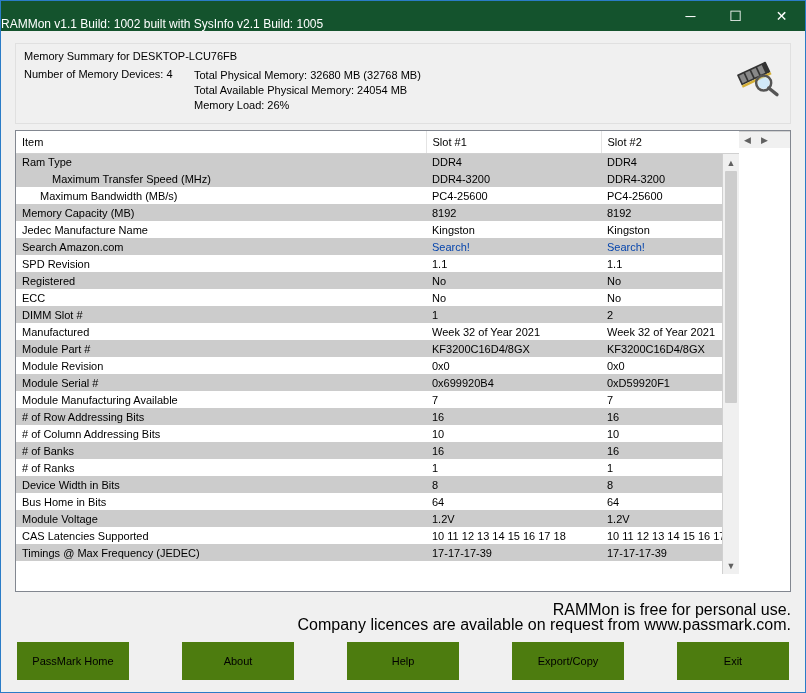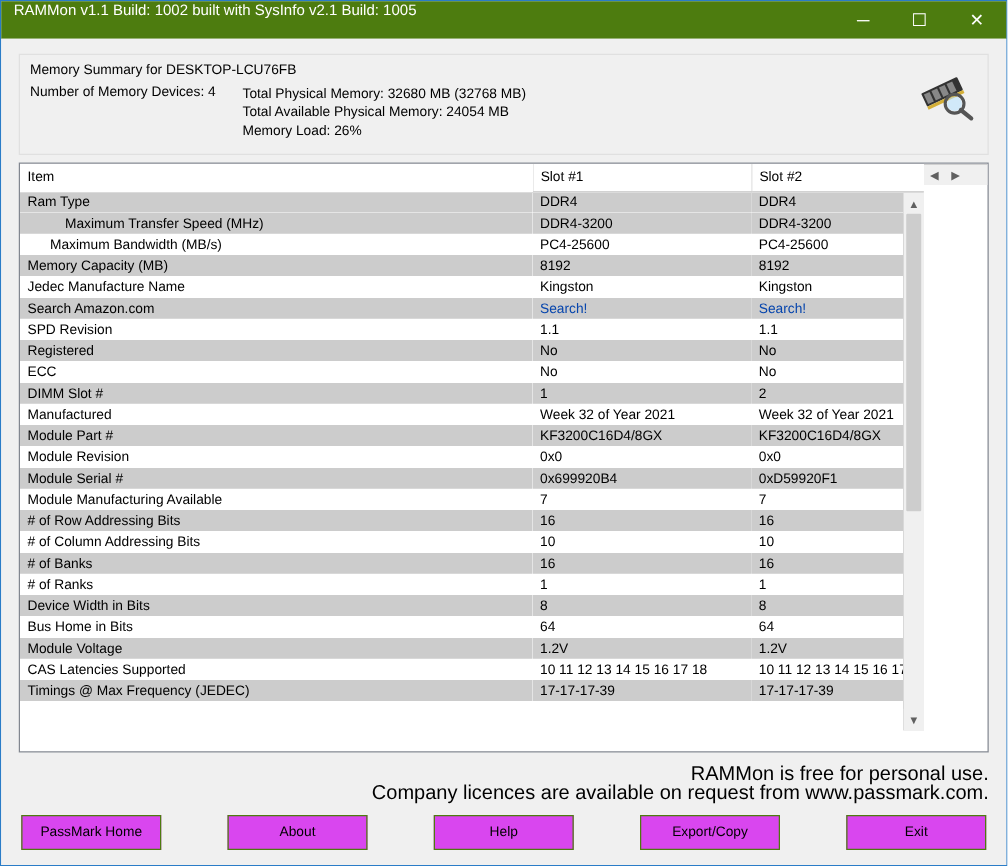--- a/index.html
+++ b/index.html
@@ -1,18 +1,18 @@
 <!DOCTYPE html>
 <html><head>
 <meta charset="utf-8">
 <style>
 * { box-sizing: border-box; margin: 0; padding: 0; }
 body { font-family: Tahoma, "Segoe UI", Arial, sans-serif; font-size: 11px; background: #fff; width: 806px; height: 693px; overflow: hidden; }
 .window { width: 806px; height: 693px; display: flex; flex-direction: column; border: 1px solid #2a7cc7; }
-.titlebar { background: #4d7c0f; color: #fff; height: 30px; display: flex; align-items: flex-start; padding-left: 10px; font-size: 12px; }
+.titlebar { background: #14532d; color: #fff; height: 30px; display: flex; align-items: flex-end; font-size: 12px; }
 .titlebar-text { flex: 1; }
 .titlebar-btns { display: flex; height: 100%; }
 .titlebar-btn { width: 45px; height: 100%; display: flex; align-items: center; justify-content: center; color: #fff; font-size: 14px; }
 .titlebar-btn.close { width: 47px; }
 .content { flex: 1; padding: 12px 14px 10px 14px; display: flex; flex-direction: column; background: #f0f0f0; }
 .summary { background: #f0f0f0; border: 1px solid #e0e0e0; padding: 6px 8px 10px 8px; margin-bottom: 6px; position: relative; }
 .summary-title { font-size: 11px; color: #000; margin-bottom: 6px; }
 .summary-row { display: flex; font-size: 11px; color: #000; }
 .summary-left { width: 170px; }
 .summary-right { flex: 1; line-height: 15px; }
@@ -30,21 +30,21 @@
 .vscroll { position: absolute; right: 0; top: 23px; bottom: 17px; width: 17px; background: #f0f0f0; border-left: 1px solid #d0d0d0; }
 .vscroll-btn { height: 17px; background: #f0f0f0; display: flex; align-items: center; justify-content: center; color: #606060; font-size: 9px; }
 .vscroll-track { position: absolute; top: 17px; bottom: 17px; left: 0; right: 0; }
 .vscroll-thumb { position: absolute; left: 2px; right: 2px; top: 0; height: 60%; background: #cdcdcd; border-radius: 1px; }
 .hscroll { height: 17px; background: #f0f0f0; border-top: 1px solid #d0d0d0; display: flex; }
 .hscroll-btn { width: 17px; display: flex; align-items: center; justify-content: center; color: #606060; font-size: 9px; }
 .hscroll-track { flex: 1; position: relative; }
 .hscroll-corner { width: 17px; background: #f0f0f0; }
 .footer-text { text-align: right; font-size: 16px; color: #000; padding: 10px 0 6px 0; line-height: 15px; }
 .button-row { display: flex; justify-content: space-between; padding: 4px 2px 2px 2px; }
-.btn { width: 112px; height: 28px; background: #d946ef; border: 1px solid #4d7c0f; font-size: 11px; display: flex; align-items: center; justify-content: center; cursor: default; font-family: inherit; }
+.btn { width: 112px; height: 38px; background: #4d7c0f; border: 1px solid #4d7c0f; font-size: 11px; display: flex; align-items: center; justify-content: center; cursor: default; font-family: inherit; }
 </style>
 </head>
 <body>
 
 <div class="window">
   <div class="titlebar">
     <span class="titlebar-text">RAMMon v1.1 Build: 1002 built with SysInfo v2.1 Build: 1005</span>
     <div class="titlebar-btns">
       <div class="titlebar-btn">
           <span>─</span>

